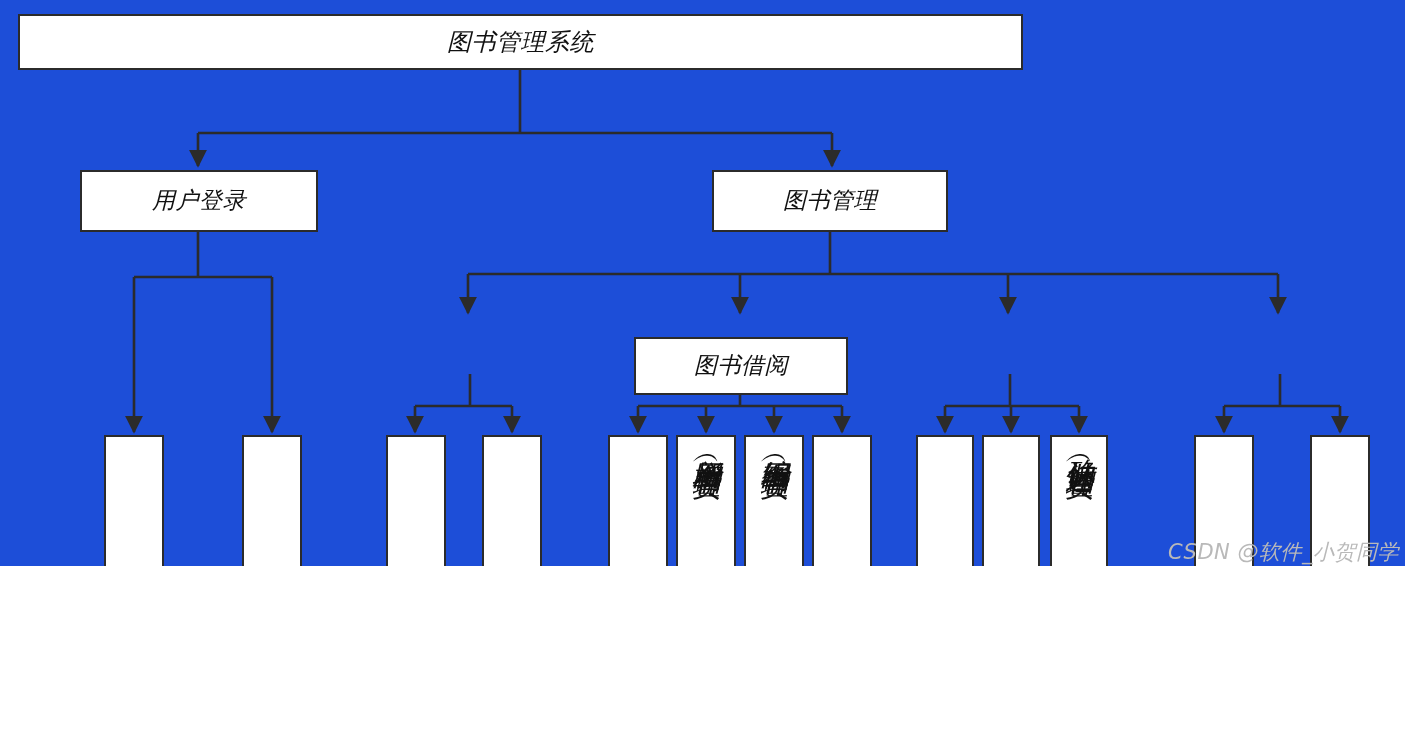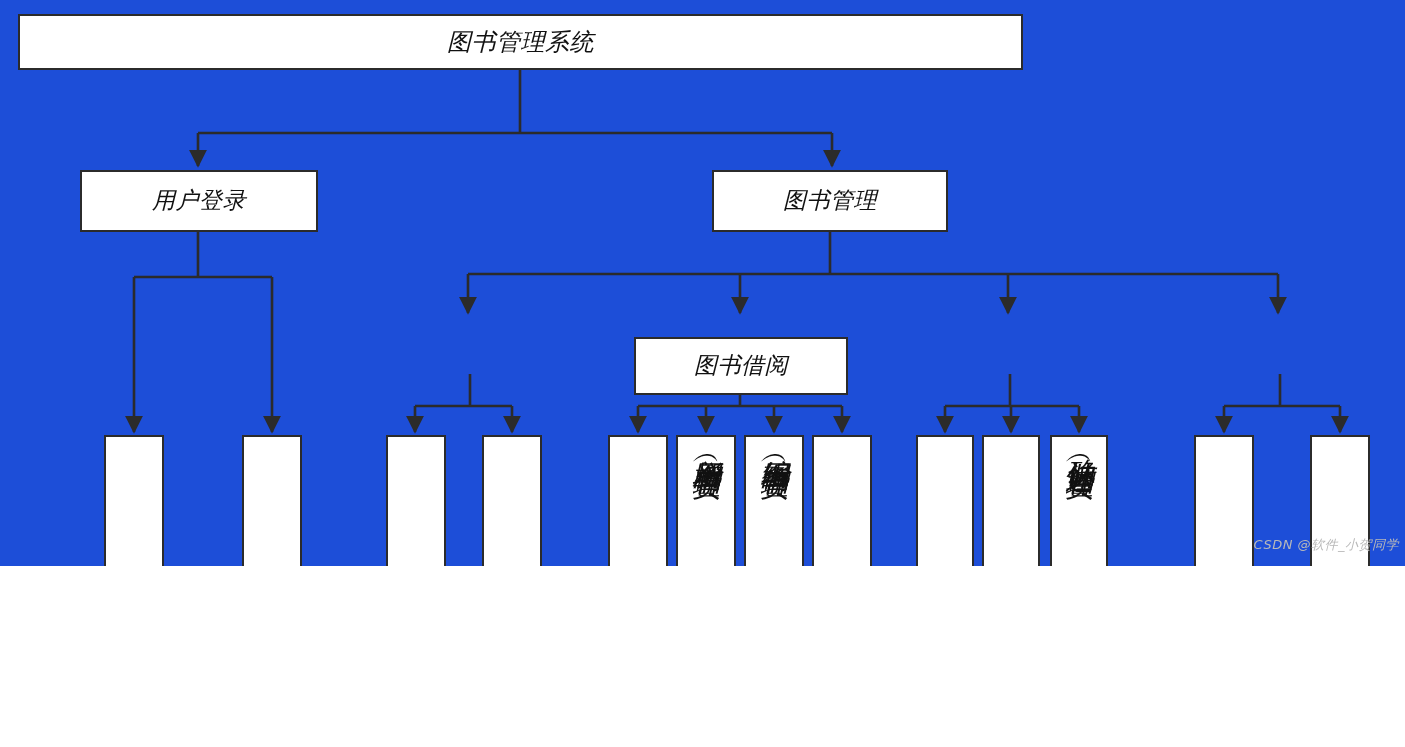--- a/index.html
+++ b/index.html
@@ -59,22 +59,22 @@
     line-height: 1.05;
     letter-spacing: 2px;
     white-space: nowrap;
   }
   .node.v.mid {
     align-items: center;
   }
   .watermark {
     position: absolute;
     right: 6px;
-    bottom: 12px;
-    font-size: 13px;
+    bottom: 0;
+    font-size: 21px;
     color: #b9b9b9;
     letter-spacing: 0.5px;
     white-space: nowrap;
     pointer-events: none;
   }
 </style>
 </head>
 <body>
 
 <div id="canvas">

